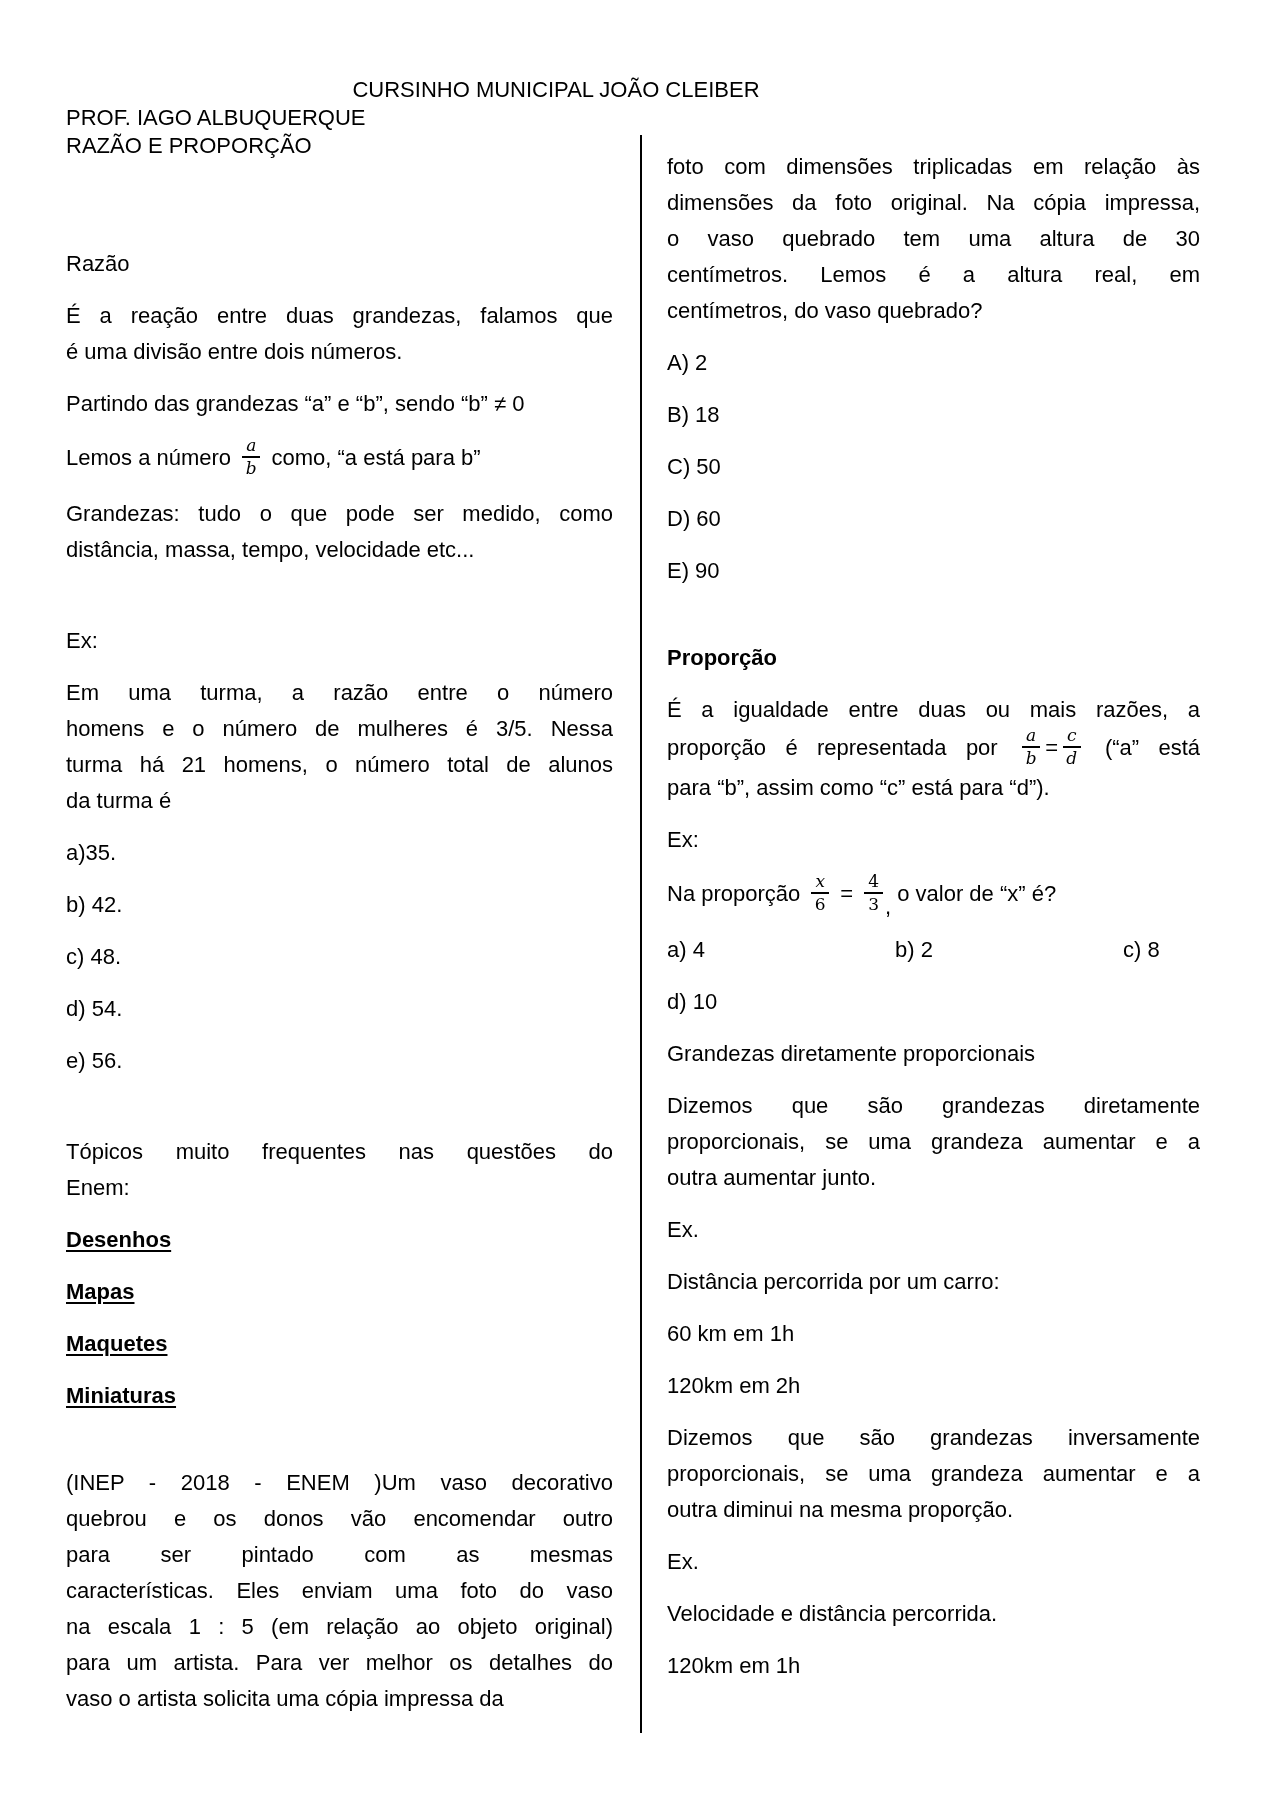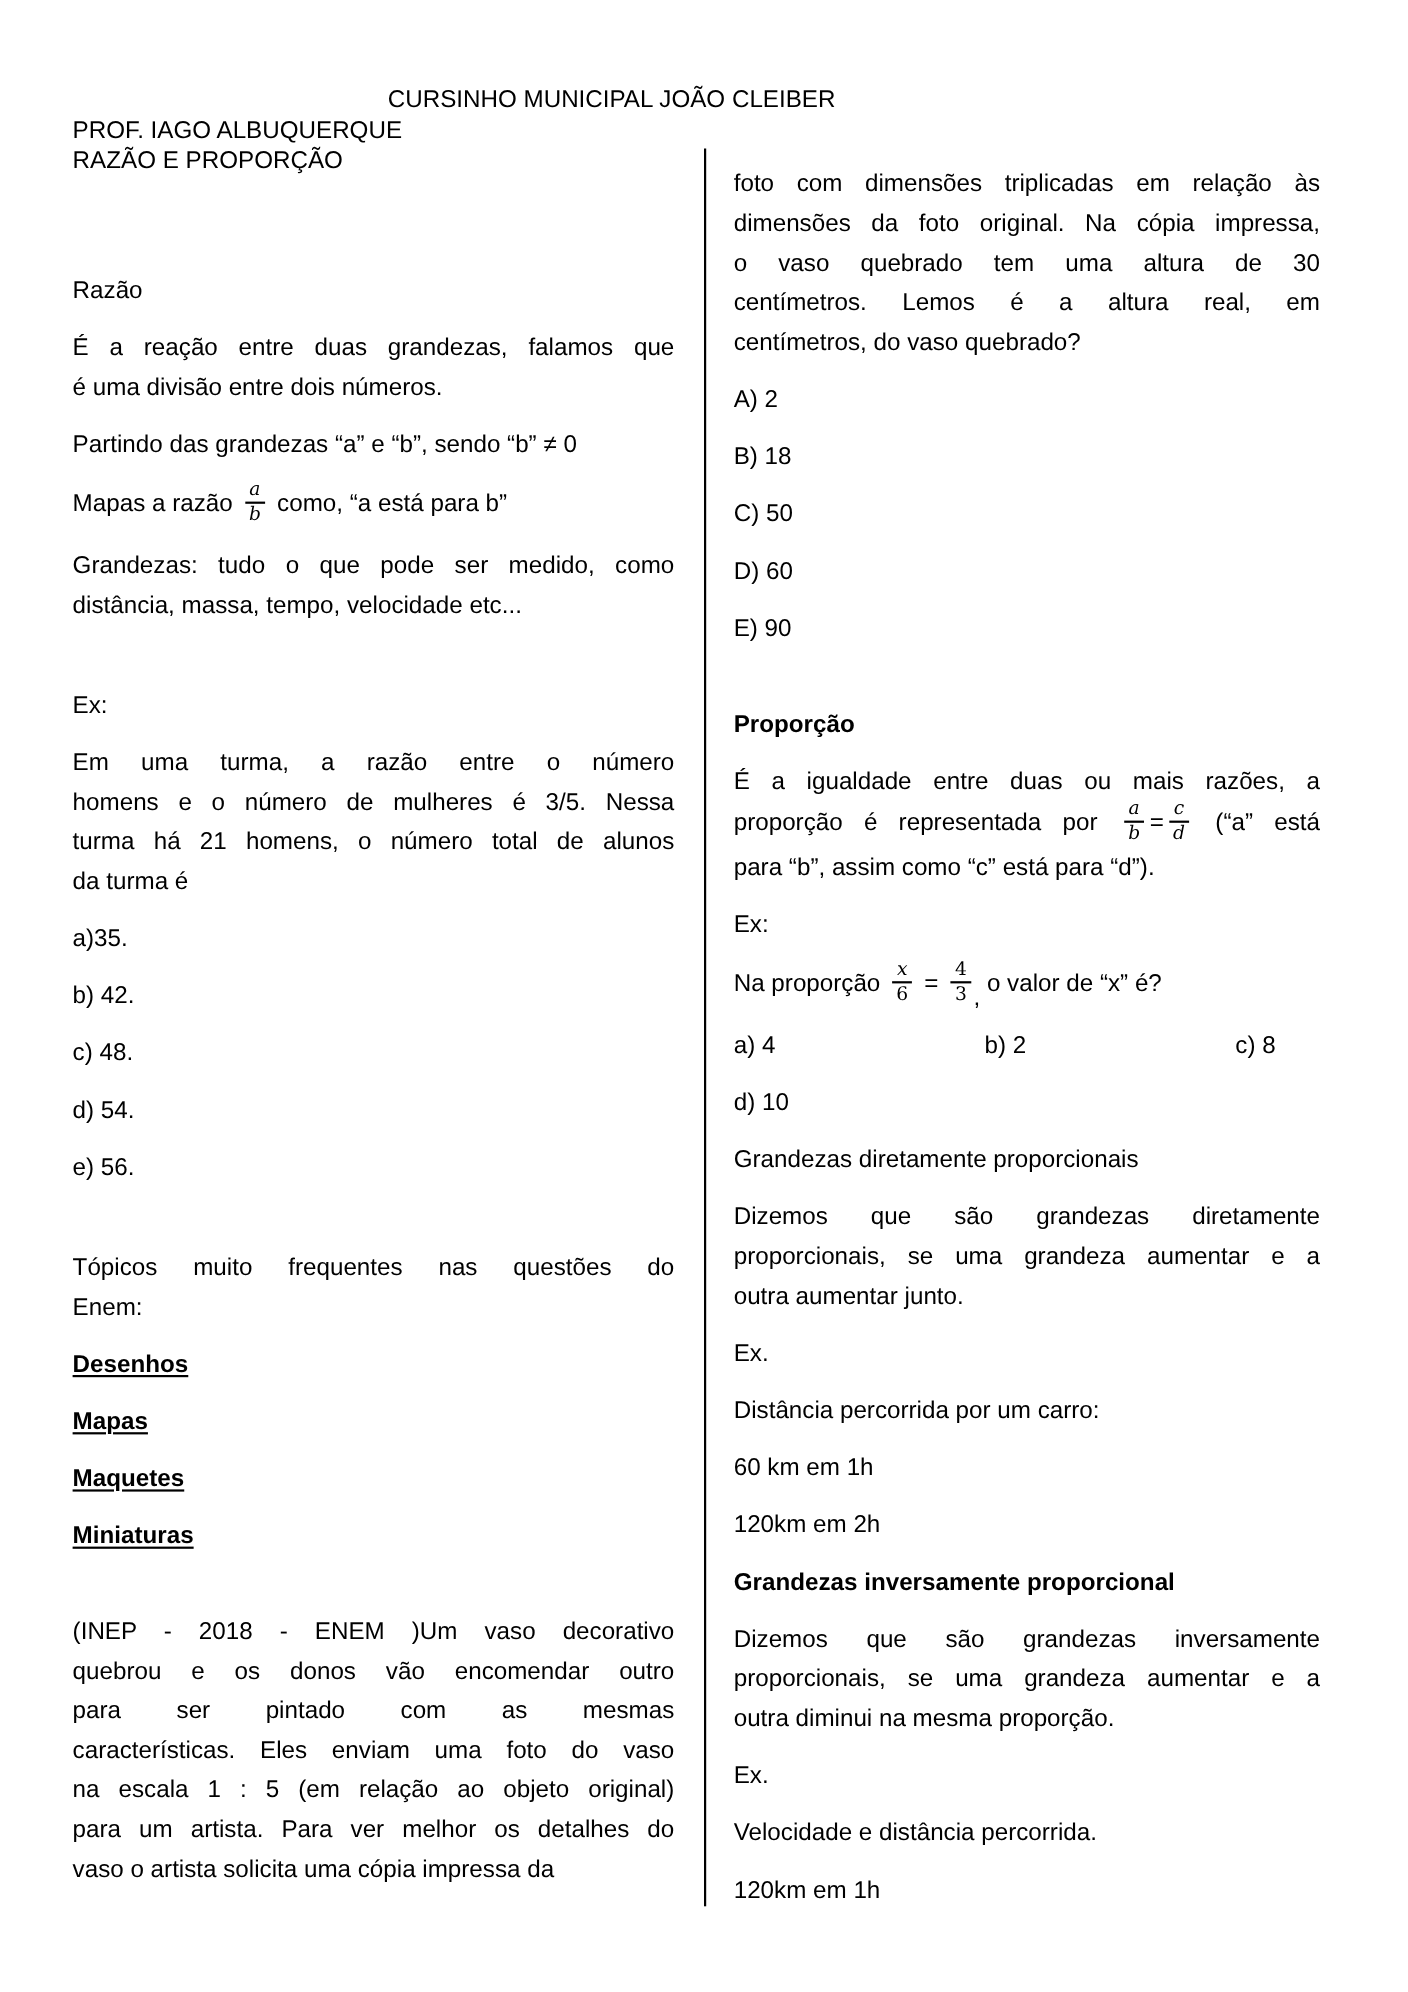--- a/index.html
+++ b/index.html
@@ -71,21 +71,21 @@
     <p>Razão</p>
 
     <p>
       <span class="jl">É a reação entre duas grandezas, falamos que</span>
       <span class="jl end">é uma divisão entre dois números.</span>
     </p>
 
     <p>Partindo das grandezas “a” e “b”, sendo “b” ≠ 0</p>
 
     <p>
-      <span>Mapas a razão</span>
+      <span>Lemos a número</span>
       <span class="frac">
           <span class="num it">a</span>
           <span class="den it">b</span>
         </span>
       <span>como, “a está para b”</span>
     </p>
 
     <p>
       <span class="jl">Grandezas: tudo o que pode ser medido, como</span>
       <span class="jl end">distância, massa, tempo, velocidade etc...</span>
@@ -194,21 +194,20 @@
       <span class="jl end">outra aumentar junto.</span>
     </p>
 
     <p>Ex.</p>
 
     <p>Distância percorrida por um carro:</p>
 
     <p>60 km em 1h</p>
     <p>120km em 2h</p>
 
-    <p class="bold center">Grandezas inversamente proporcional</p>
 
     <p>
       <span class="jl">Dizemos que são grandezas inversamente</span>
       <span class="jl">proporcionais, se uma grandeza aumentar e a</span>
       <span class="jl end">outra diminui na mesma proporção.</span>
     </p>
 
     <p>Ex.</p>
 
     <p>Velocidade e distância percorrida.</p>

